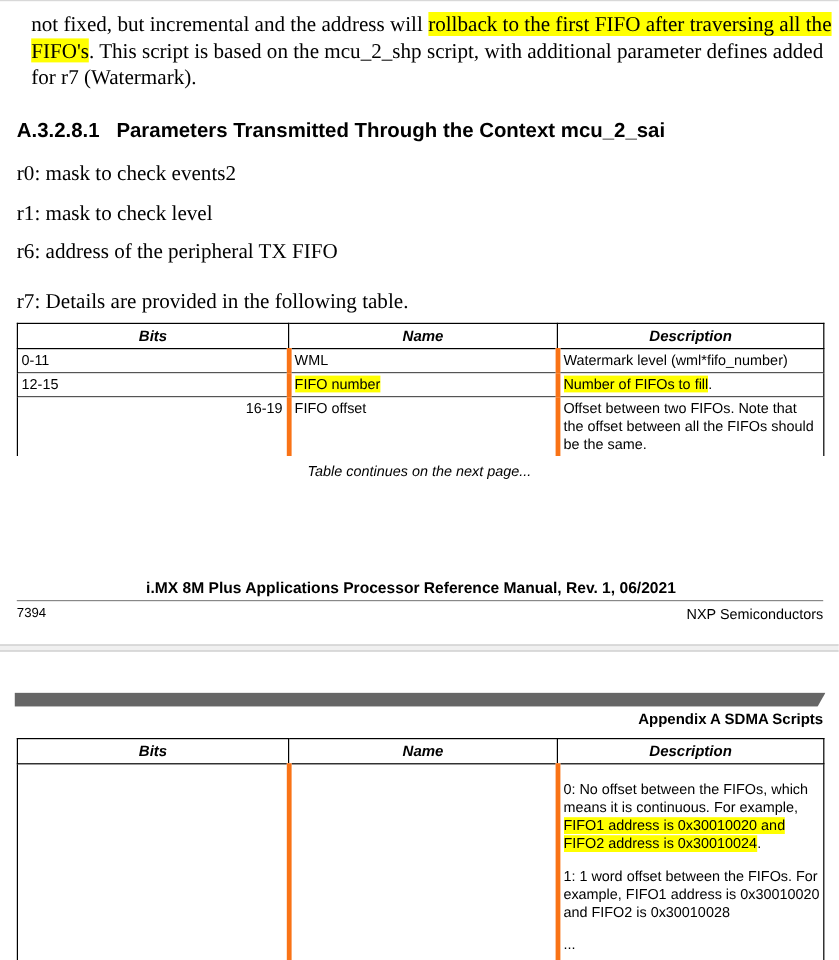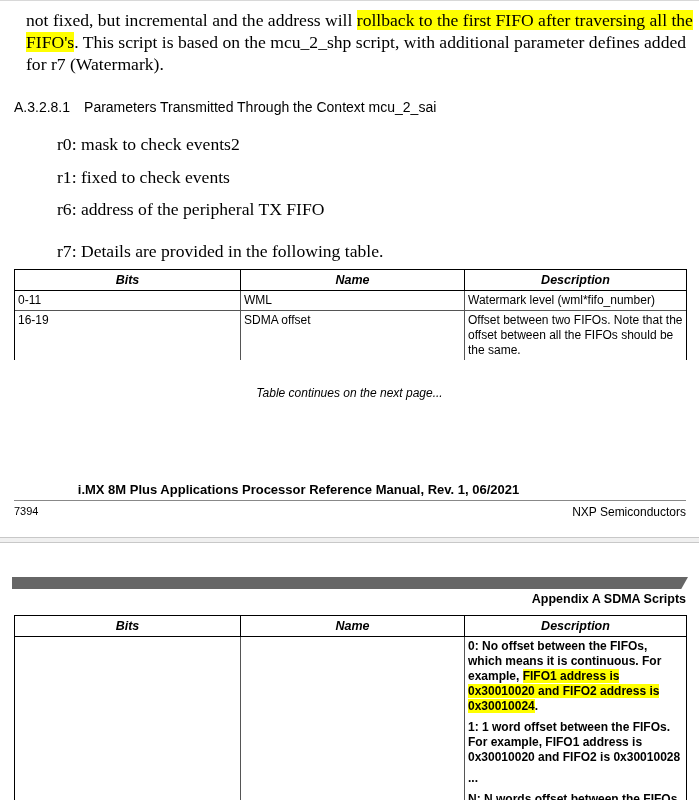--- a/index.html
+++ b/index.html
@@ -11,49 +11,49 @@
   .hl { background: #ffff00; }
   .top-line {
     position: absolute; left: 0; top: 0; width: 699px; height: 1px; background: #d8d8d8;
   }
   .body-text {
     position: absolute; left: 26px; top: 9px; width: 680px;
     font-size: 17.6px; line-height: 22px;
   }
   .section-heading {
     position: absolute; left: 14px; top: 99px;
-    font-family: "Liberation Sans", sans-serif; font-weight: normal; font-size: 14px;
+    font-family: "Liberation Sans", sans-serif; font-weight: bold; font-size: 17px;
     white-space: nowrap;
   }
   .section-heading .num { margin-right: 14px; }
   .param {
-    position: absolute; left: 14px; font-size: 17.6px; white-space: nowrap; margin-left: 43px;
+    position: absolute; left: 14px; font-size: 17.6px; white-space: nowrap;
   }
   table.reg {
     position: absolute; left: 14px; width: 672px;
     border-collapse: collapse; table-layout: fixed;
     font-family: "Liberation Sans", sans-serif; font-size: 12px;
   }
   table.reg th {
     border: 1.5px solid #000; font-weight: bold; font-size: 12.5px;
     height: 20px; padding: 0; text-align: center; font-style: italic;
   }
   table.reg td {
-    border-left: 1px solid #f97316; border-right: 1px solid #555; border-top: 1px solid #555;
+    border-left: 4px solid #f97316; border-right: 1px solid #555; border-top: 1px solid #555;
     padding: 2px 3px; vertical-align: top; line-height: 15px;
   }
   table.reg td.edge-l { border-left: 1.5px solid #000; margin-top: 31px; }
   table.reg td.edge-r { border-right: 1.5px solid #000; }
   .cont-note {
     position: absolute; left: 0; width: 699px; top: 386px; text-align: center;
     font-family: "Liberation Sans", sans-serif; font-style: italic; font-size: 12px;
   }
   .footer-title {
     position: absolute; left: 0; width: 597px; top: 482px; text-align: center;
-    font-family: "Liberation Sans", sans-serif; font-weight: bold; font-size: 13px;
+    font-family: "Liberation Sans", sans-serif; font-weight: bold; font-size: 13px; padding-left: 44px;
   }
   .footer-rule {
     position: absolute; left: 14px; width: 672px; top: 500px; height: 1px; background: #888;
   }
   .page-num {
     position: absolute; left: 14px; top: 505px;
     font-family: "Liberation Sans", sans-serif; font-size: 11px;
   }
   .company {
     position: absolute; right: 13px; top: 505px;
@@ -64,38 +64,38 @@
     border-top: 1px solid #c8c8c8; border-bottom: 1px solid #c8c8c8; background: #f0f0f0;
   }
   .header-bar {
     position: absolute; left: 12px; top: 577px; width: 676px; height: 12px;
     background: #666666; clip-path: polygon(0 0, 100% 0, 99% 100%, 0 100%);
   }
   .appendix-title {
     position: absolute; right: 13px; top: 592px;
     font-family: "Liberation Sans", sans-serif; font-weight: bold; font-size: 12.5px;
   }
-  .desc-para { margin: 0 0 6px 0; font-weight: bold; }
+  .desc-para { margin: 12px 0 6px 0; }
   .desc-para:last-child { margin-bottom: 0; }
 </style>
 </head>
 <body>
 
 <div class="top-line"></div>
 
 <p class="body-text" style="margin:0;">
   <span>not fixed, but incremental and the address will </span><span class="hl">rollback to the first FIFO after traversing all the FIFO's</span><span>. This script is based on the mcu_2_shp script, with additional parameter defines added for r7 (Watermark).</span>
 </p>
 
 <div class="section-heading">
   <span class="num">A.3.2.8.1</span><span>Parameters Transmitted Through the Context mcu_2_sai</span>
 </div>
 
 <div class="param" style="top:134px;">r0: mask to check events2</div>
-<div class="param" style="top:167px;">r1: fixed to check events</div>
+<div class="param" style="top:167px;">r1: mask to check level</div>
 <div class="param" style="top:199px;">r6: address of the peripheral TX FIFO</div>
 <div class="param" style="top:241px;">r7: Details are provided in the following table.</div>
 
 <table class="reg" style="top:269px;">
   <colgroup>
       <col style="width:226px">
       <col style="width:224px">
       <col style="width:222px">
     </colgroup>
   <thead>
@@ -105,22 +105,27 @@
       <th>Description</th>
     </tr>
   </thead>
   <tbody>
     <tr>
       <td class="edge-l">0-11</td>
       <td>WML</td>
       <td class="edge-r">Watermark level (wml*fifo_number)</td>
     </tr>
     <tr>
-      <td class="edge-l" style="height:45px;">16-19</td>
-      <td>SDMA offset</td>
+      <td class="edge-l">12-15</td>
+      <td><span class="hl">FIFO number</span></td>
+      <td class="edge-r"><span class="hl">Number of FIFOs to fill</span><span>.</span></td>
+    </tr>
+    <tr>
+      <td class="edge-l" style="height:45px;text-align:right;">16-19</td>
+      <td>FIFO offset</td>
       <td class="edge-r">Offset between two FIFOs. Note that the offset between all the FIFOs should be the same.</td>
     </tr>
   </tbody>
 </table>
 
 <div class="cont-note">Table continues on the next page...</div>
 
 <div class="footer-title">i.MX 8M Plus Applications Processor Reference Manual, Rev. 1, 06/2021</div>
 <div class="footer-rule"></div>
 <div class="page-num">7394</div>

